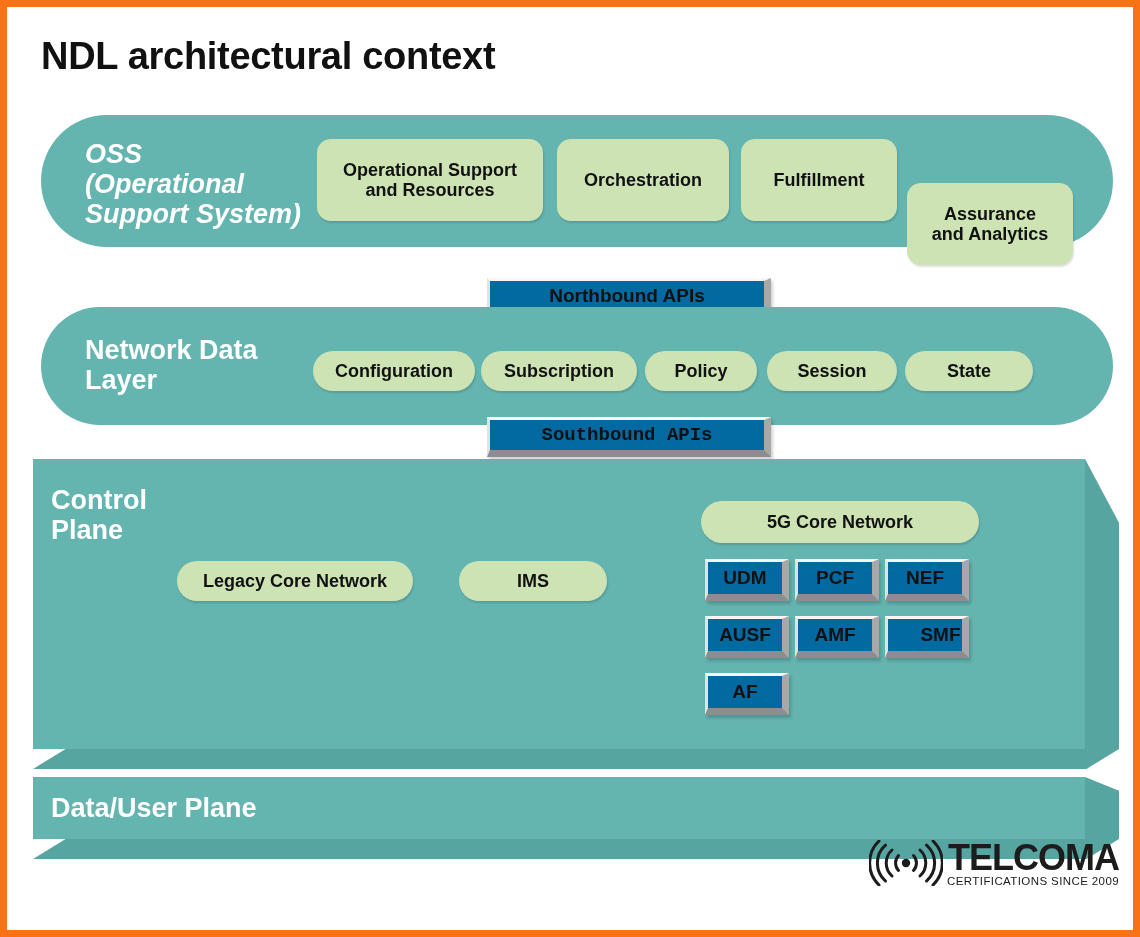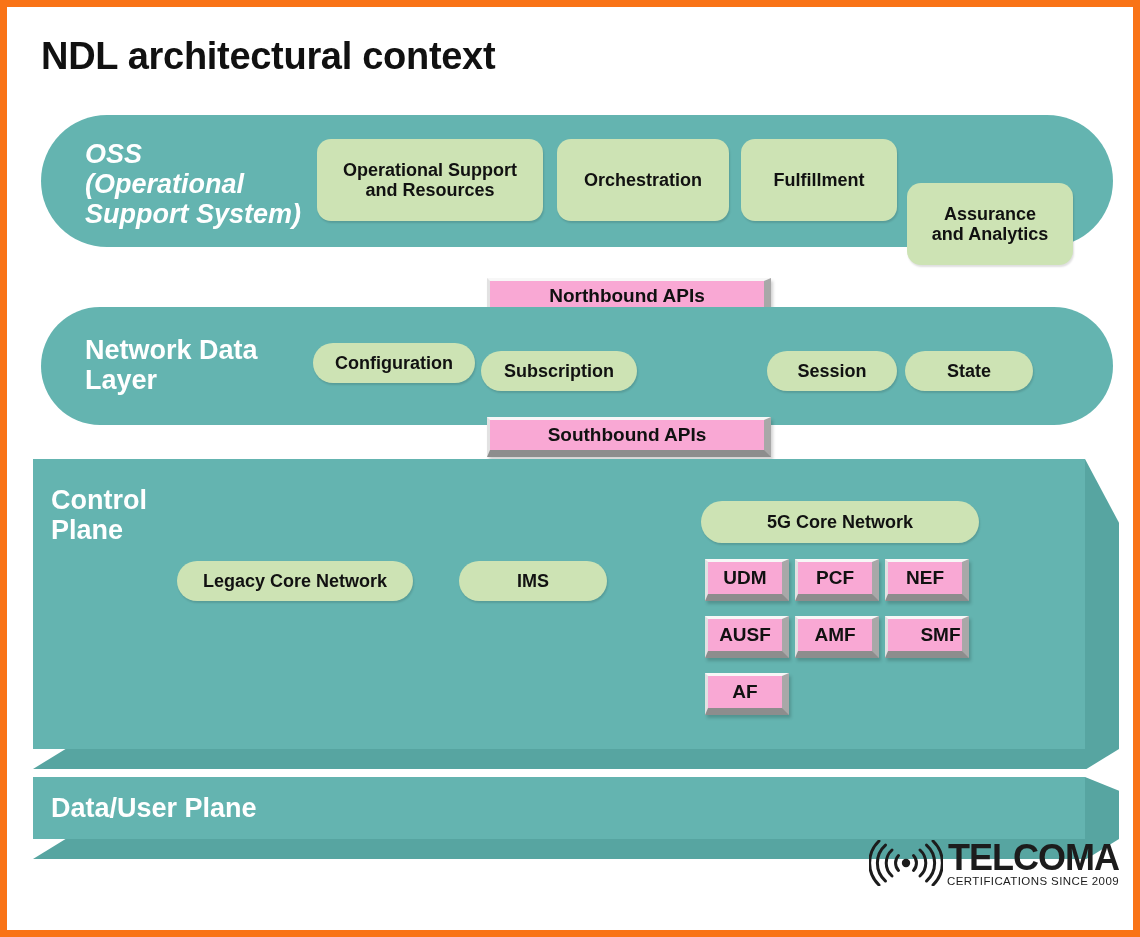--- a/index.html
+++ b/index.html
@@ -63,21 +63,21 @@
     white-space: pre-line;
     box-shadow: 1px 2px 2px rgba(0,0,0,0.13);
   }
 
   .chip-rect { border-radius: 14px; font-size: 18px; }
   .chip-pill { border-radius: 40px; font-size: 18px; }
 
   
   .bevel {
     position: absolute;
-    background: #f9a8d4;
+    background: #0369a1;
     border-top: 3px solid #f7f7f7;
     border-left: 3px solid #e2e2e2;
     border-right: 7px solid #a8a8a8;
     border-bottom: 7px solid #8d8d8d;
     color: #111111;
     font-weight: bold;
     display: flex;
     align-items: center;
     justify-content: center;
     text-align: center;
@@ -187,39 +187,42 @@
   </div>
 
   <div class="bevel api-box" style="left:480px; top:271px; width:284px; height:40px;">
     <span>Northbound APIs</span>
   </div>
 
   <div class="band band-pill" id="ndl-band">
     <div class="band-label">Network Data
 Layer</div>
 
-    <div class="chip chip-pill" style="position:absolute; left:272px; top:36px; width:162px; height:40px;">
+    <div class="chip chip-pill" style="position:absolute; left:272px; top:44px; width:162px; height:40px;">
       <span>Configuration</span>
     </div>
 
     <div class="chip chip-pill" style="position:absolute; left:440px; top:44px; width:156px; height:40px;">
       <span>Subscription</span>
     </div>
 
+    <div class="chip chip-pill" style="position:absolute; left:604px; top:44px; width:112px; height:40px;">
+      <span>Policy</span>
+    </div>
 
     <div class="chip chip-pill" style="position:absolute; left:726px; top:44px; width:130px; height:40px;">
       <span>Session</span>
     </div>
 
     <div class="chip chip-pill" style="position:absolute; left:864px; top:44px; width:128px; height:40px;">
       <span>State</span>
     </div>
   </div>
 
-  <div class="bevel api-box" style="left:480px; top:410px; width:284px; height:40px;">
+  <div class="bevel api-box" style="left:480px; top:410px; width:284px; height:40px;font-family:Liberation Mono, monospace;">
     <span>Southbound APIs</span>
   </div>
 
   <div class="slab-wrap" id="control-plane-wrap">
     <div class="slab-face"></div>
     <div class="slab-right"></div>
     <div class="slab-bottom"></div>
 
     <div class="band-label">Control
 Plane</div>

